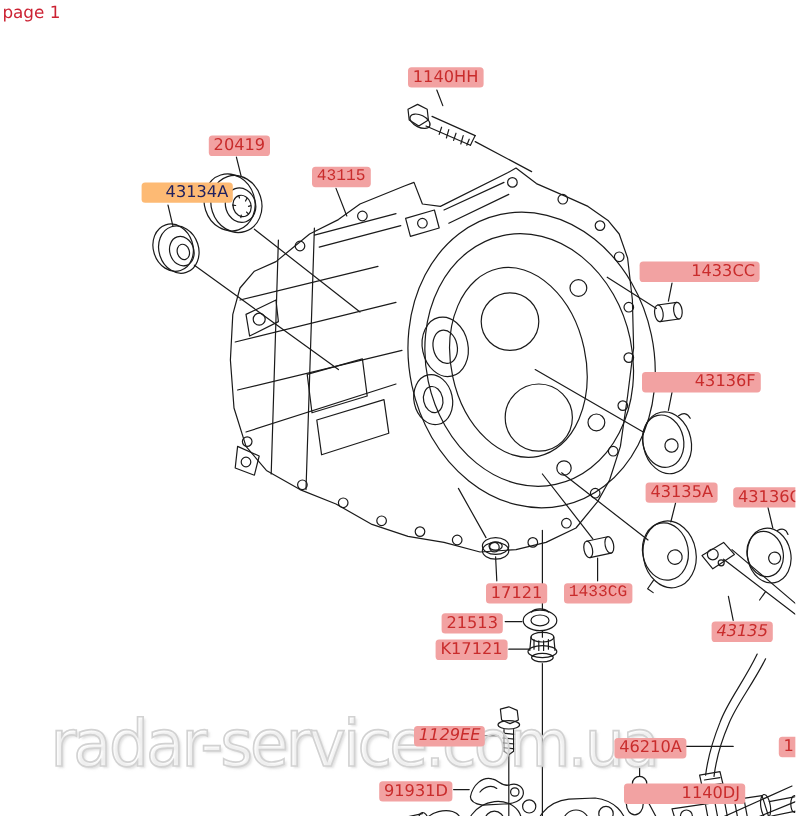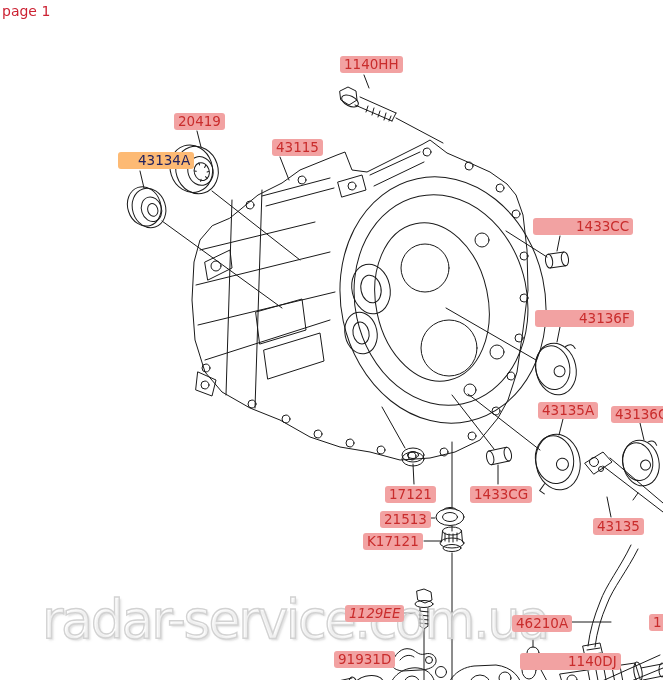--- a/index.html
+++ b/index.html
@@ -270,30 +270,30 @@
       <ellipse cx="529" cy="670" rx="7" ry="9"></ellipse>
       <circle cx="533" cy="653" r="6"></circle>
       <path d="M533,647 L533,640"></path>
       <path d="M560,700 L660,655 M585,700 L663,668"></path>
     </g>
   </svg>
 
   <div class="part-label" style="left:340px;top:56px;">1140HH</div>
   <div class="part-label" style="left:174px;top:113px;">20419</div>
   <div class="part-label blue" style="left:118px;top:152px;">43134A</div>
-  <div class="part-label" style="left:272px;top:139px;">43115</div>
+  <div class="part-label" style="left:260px;top:139px;font-family:Liberation Mono, monospace;">43115</div>
   <div class="part-label" style="left:533px;top:218px;padding-left:43px;">1433CC</div>
   <div class="part-label" style="left:535px;top:310px;padding-left:44px;">43136F</div>
   <div class="part-label" style="left:538px;top:402px;">43135A</div>
   <div class="part-label" style="left:611px;top:406px;">43136G</div>
-  <div class="part-label" style="left:385px;top:486px;">17121</div>
-  <div class="part-label" style="left:470px;top:486px;">1433CG</div>
-  <div class="part-label" style="left:380px;top:511px;">21513</div>
+  <div class="part-label" style="left:405px;top:486px;">17121</div>
+  <div class="part-label" style="left:470px;top:486px;font-family:Liberation Mono, monospace;">1433CG</div>
+  <div class="part-label" style="left:368px;top:511px;">21513</div>
   <div class="part-label" style="left:363px;top:533px;">K17121</div>
-  <div class="part-label" style="left:593px;top:518px;">43135</div>
+  <div class="part-label" style="left:593px;top:518px;font-style:italic;">43135</div>
   <div class="part-label" style="left:345px;top:605px;font-style:italic;">1129EE</div>
   <div class="part-label" style="left:512px;top:615px;">46210A</div>
-  <div class="part-label" style="left:316px;top:651px;margin-left:18px;">91931D</div>
+  <div class="part-label" style="left:316px;top:651px;">91931D</div>
   <div class="part-label" style="left:520px;top:653px;padding-left:48px;">1140DJ</div>
   <div class="part-label" style="left:649px;top:614px;">1</div>
 
   <div class="watermark">radar-service.com.ua</div>
 </div>
 
 </body></html>

